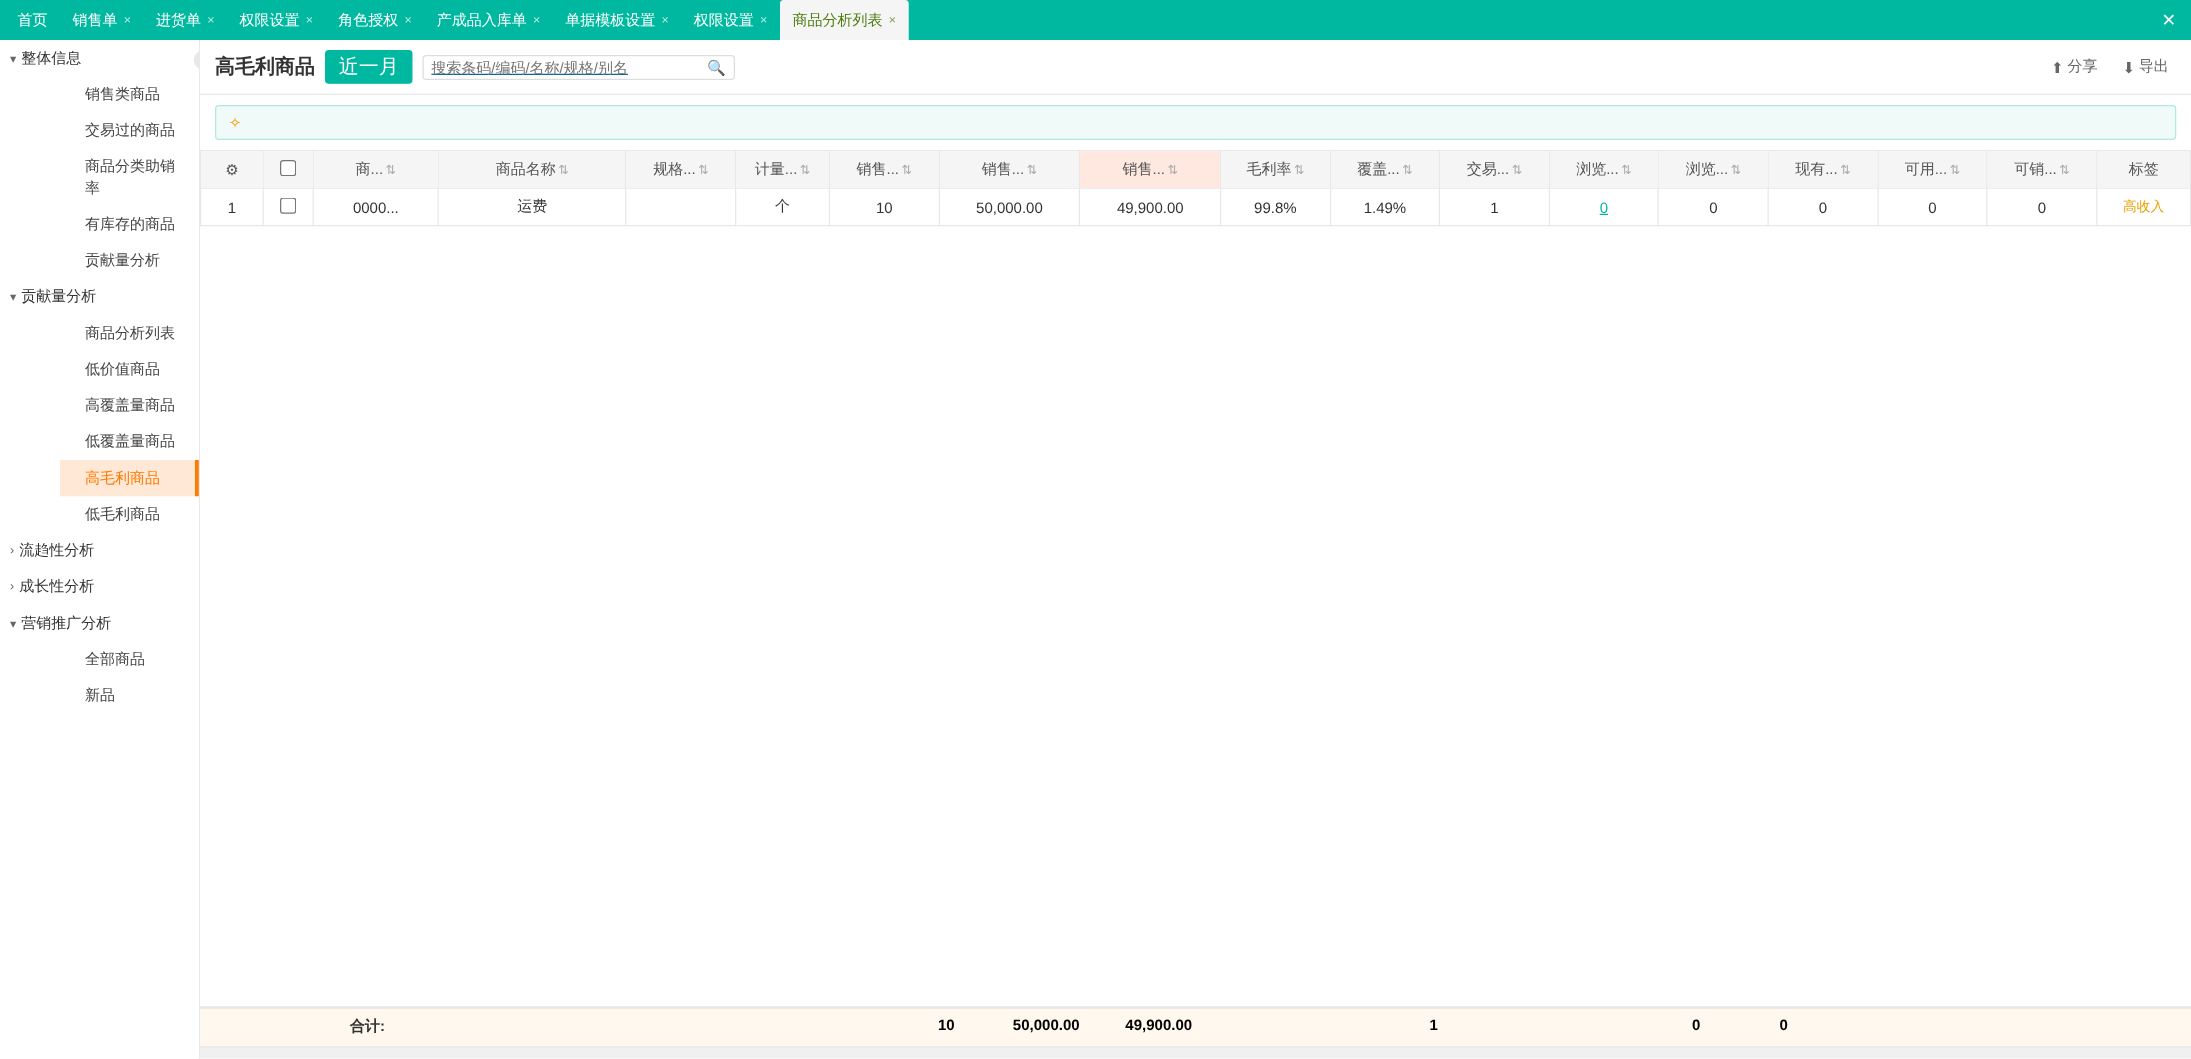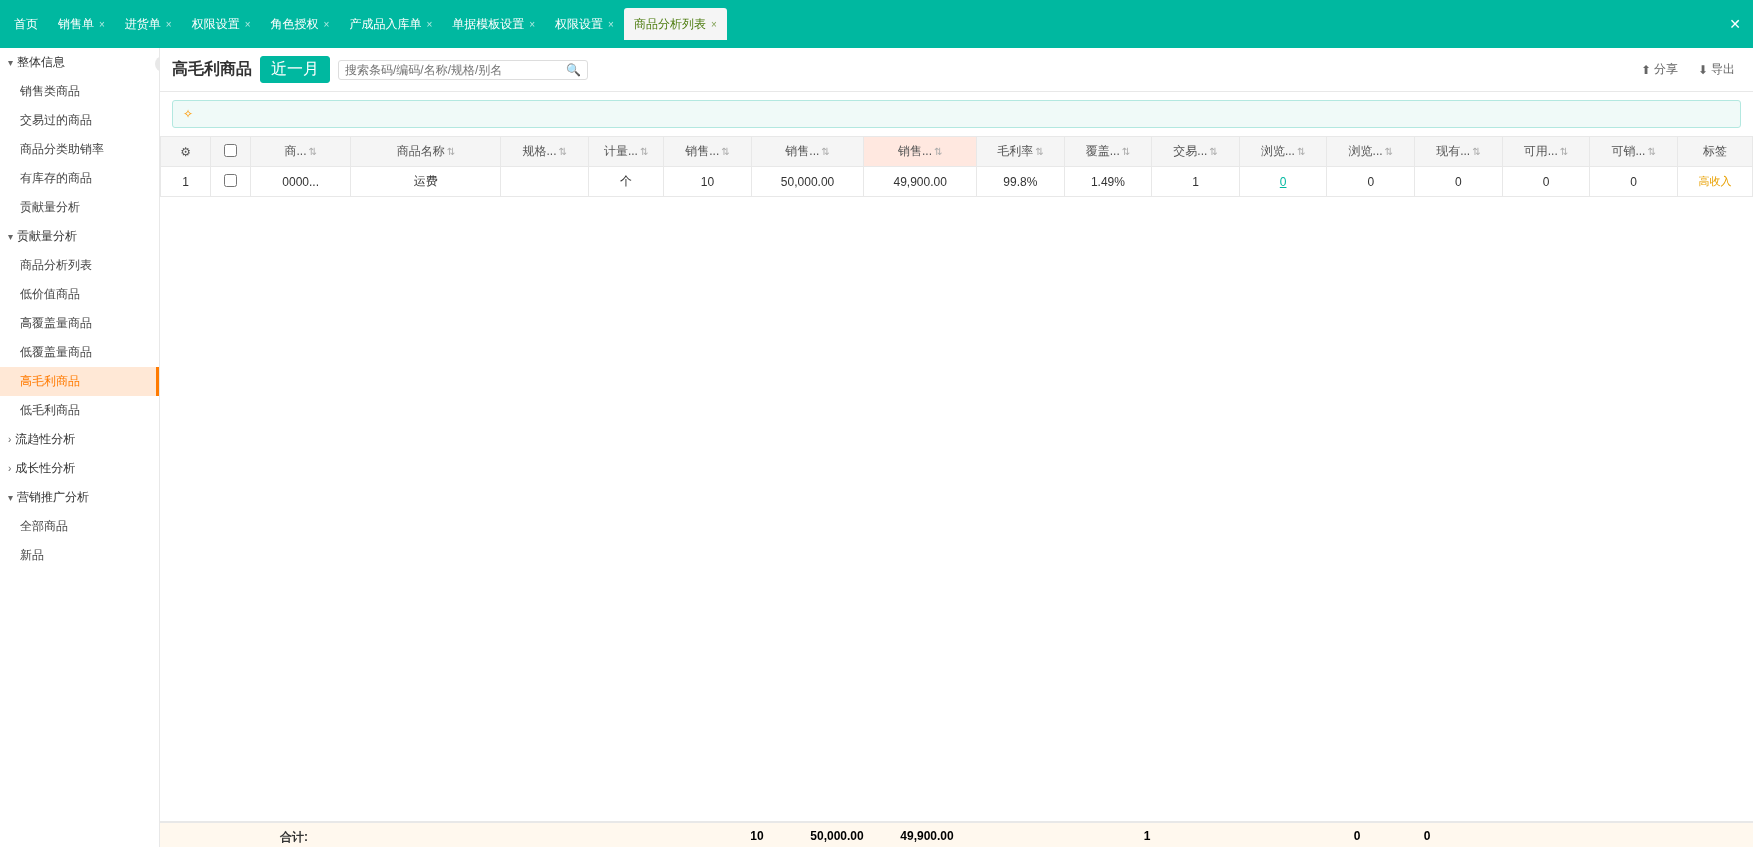--- a/index.html
+++ b/index.html
@@ -3,21 +3,21 @@
   <meta charset="utf-8">
   <style>
     * { box-sizing: border-box; margin: 0; padding: 0; font-family: 'Microsoft YaHei', Arial, sans-serif; font-size: 12px; }
     body { background: #f5f5f5; overflow: hidden; }
 
     
     .top-nav {
       background: #00b8a0;
       display: flex;
       align-items: center;
-      height: 48px;
+      height: 32px;
       padding: 0 4px;
       color: white;
     }
     .nav-tab {
       display: flex;
       align-items: center;
       padding: 0 10px;
       height: 32px;
       cursor: pointer;
       white-space: nowrap;
@@ -84,20 +84,21 @@
     .sidebar-group-title .arrow {
       margin-right: 4px;
       font-size: 10px;
       color: #666;
     }
     .sidebar-item {
       padding: 6px 8px 6px 20px;
       cursor: pointer;
       color: #444;
       font-size: 12px;
+      margin-left: 48px;
     }
     .sidebar-item.active {
       background: #ffe8d6;
       color: #ff7a00;
       border-right: 3px solid #ff7a00;
     }
 
     
     .content-area {
       flex: 1;
@@ -139,21 +140,22 @@
       border-radius: 3px;
       padding: 2px 6px;
       flex: 1;
       max-width: 250px;
     }
     .search-box input {
       border: none;
       outline: none;
       width: 100%;
       font-size: 12px;
-      color: #be185d;
+      color: #0369a1;
+      text-decoration: underline;
     }
     .search-icon { color: #999; cursor: pointer; }
     .header-spacer { flex: 1; }
     .action-btn {
       display: flex;
       align-items: center;
       gap: 3px;
       color: #666;
       cursor: pointer;
       padding: 3px 6px;

